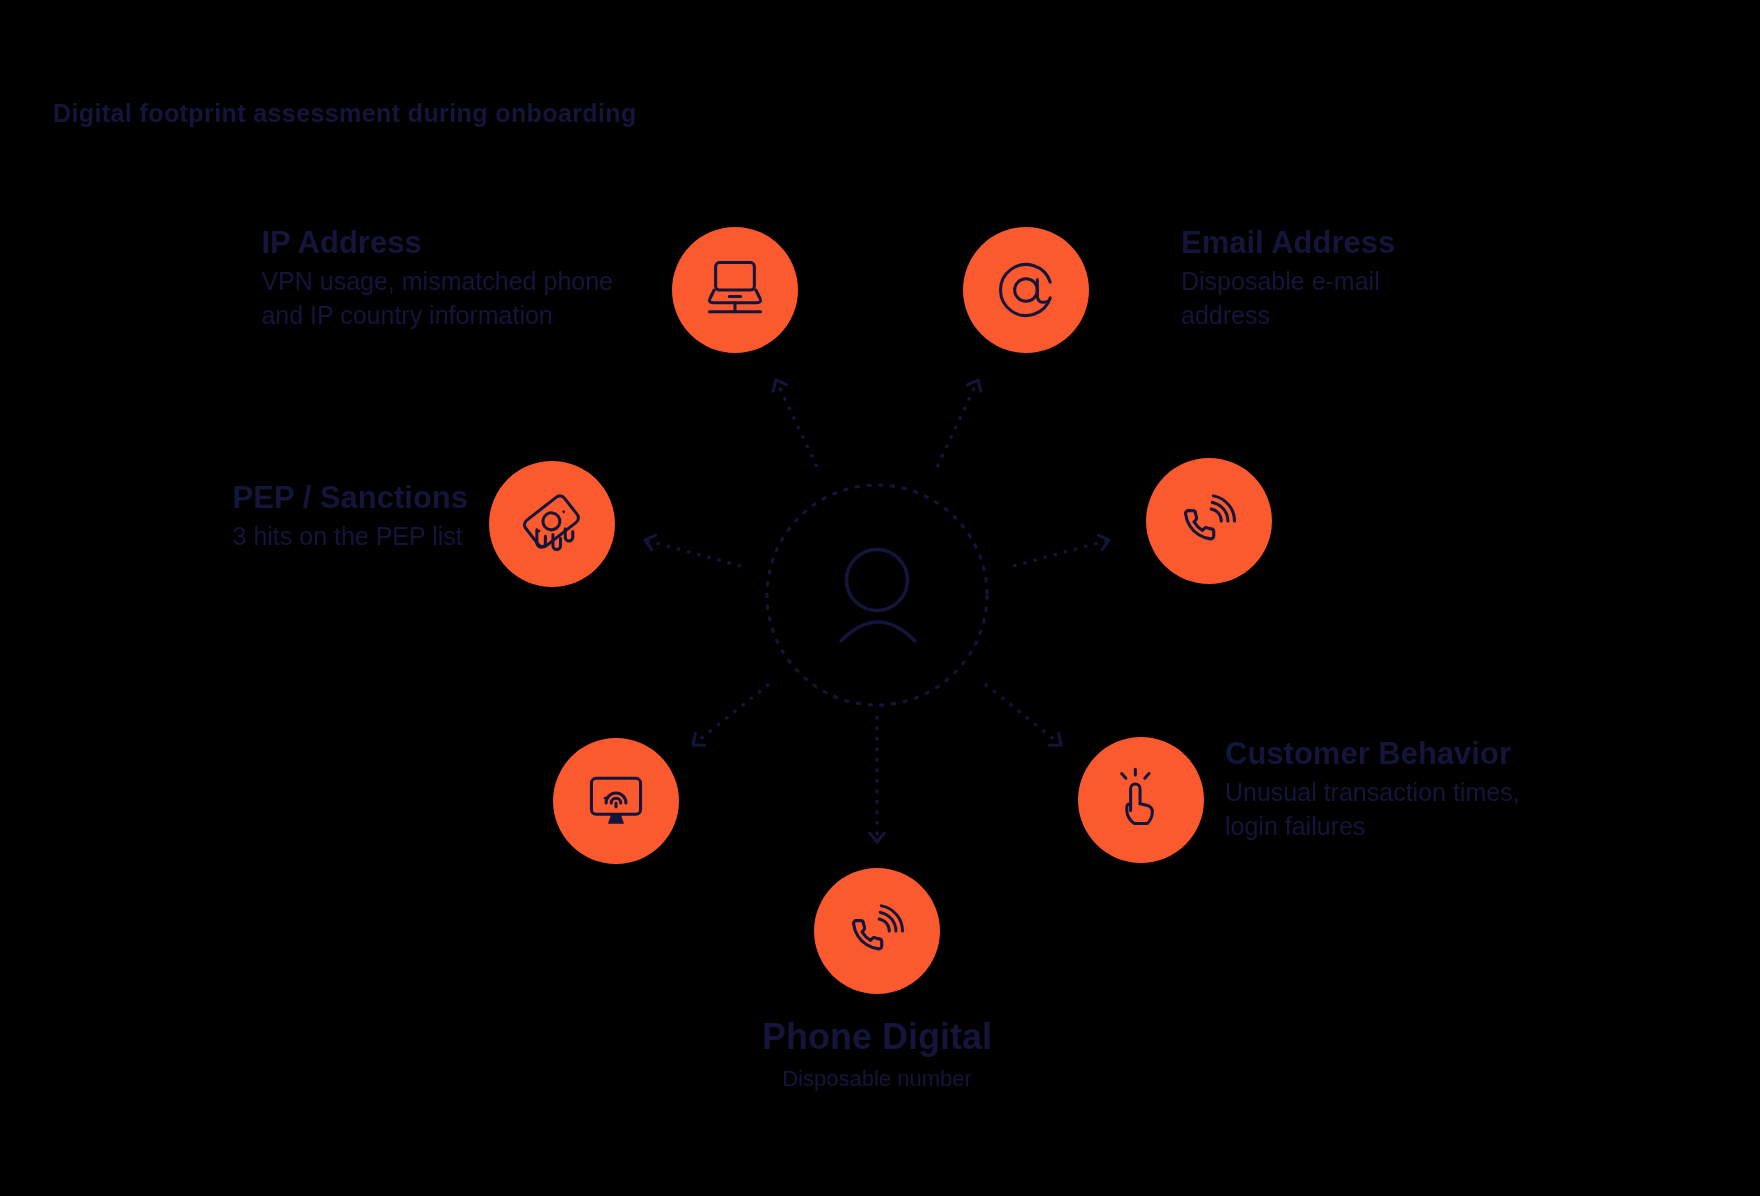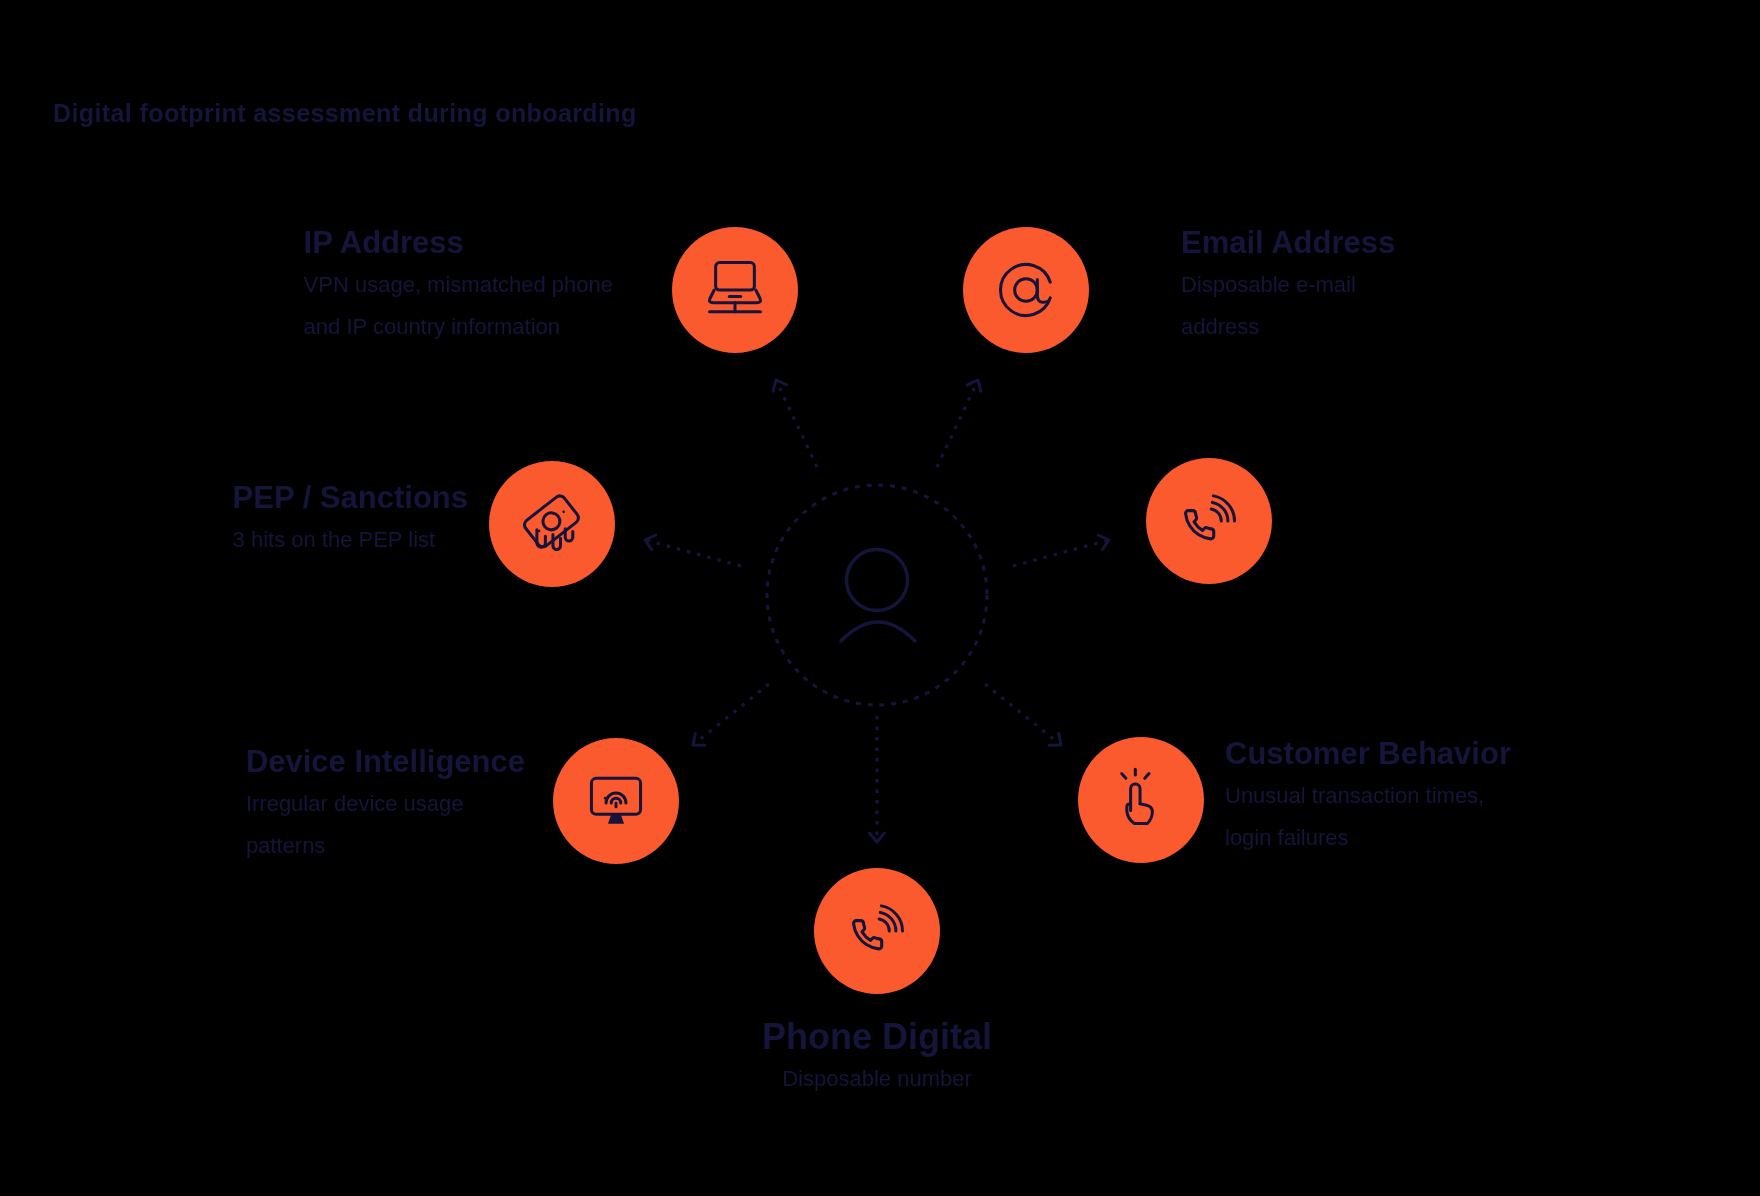--- a/index.html
+++ b/index.html
@@ -20,21 +20,21 @@
   .node-circle{
     position:absolute;width:126px;height:126px;border-radius:50%;
     background:#FA5A2D;display:flex;align-items:center;justify-content:center;
   }
   .icon{width:68px;height:68px;stroke:#15143A;fill:none;
     stroke-width:3.2;stroke-linecap:round;stroke-linejoin:round;}
   .node-text{position:absolute;}
   .ta-r{text-align:left;}
   .ta-c{text-align:center;}
   .node-title{margin:0;font-size:31px;font-weight:700;line-height:42px;color:#15143A;}
-  .node-sub{margin:0;font-size:22px;font-weight:400;line-height:42px;color:#15143A;white-space:pre-line;}
+  .node-sub{margin:0;font-size:25px;font-weight:400;line-height:34px;color:#15143A;white-space:pre-line;}
   .node-title--lg{font-size:36px;line-height:46px;}
   .node-sub--lg{font-size:22px;line-height:38px;}
   .pos-ip-text{right:1147px;top:222px;}
   .pos-email-text{left:1181px;top:222px;}
   .pos-social-text{left:1298px;top:448px;}
   .pos-pep-text{right:1292px;top:477px;}
   .pos-device-text{right:1235px;top:741px;}
   .pos-customer-text{left:1225px;top:733px;}
   .pos-phone-text{left:677px;width:400px;top:1014px;}
   .pos-ip-circle{left:672px;top:227px;}
@@ -137,25 +137,20 @@
   <div class="node-circle pos-device-circle">
     <svg class="icon" viewBox="0 0 72 72">
       <rect x="10" y="12" width="52" height="38" rx="5"></rect>
       <path d="M 31 50 L 27.5 60 L 44.5 60 L 41 50 Z" fill="#15143A" stroke="none"></path>
       <path d="M 25.5 38 A 10.5 10.5 0 0 1 46.5 38"></path>
       <path d="M 31 38 A 5 5 0 0 1 41 38"></path>
       <path d="M 36 38 L 36 42"></path>
       <circle cx="24.5" cy="33" r="1.4" fill="#15143A" stroke="none"></circle>
     </svg>
   </div>
-  <div class="node-text ta-r pos-device-text">
-    <h3 class="node-title">Device Intelligence</h3>
-    <p class="node-sub">Irregular device usage
-patterns</p>
-  </div>
 
   <div class="node-circle pos-customer-circle">
     <svg class="icon" viewBox="0 0 72 72">
       <path d="M 20 13 L 15.5 8"></path>
       <path d="M 30 9.5 L 30 3.5"></path>
       <path d="M 40 13 L 44.5 8"></path>
       <path d="M 25 47 L 25 24 A 5 5 0 0 1 35 24 L 35 40"></path>
       <path d="M 35 40 L 42 41.5 Q 48.5 43 48 49.5 Q 47.5 56.5 42.5 61 L 29 61 Q 21.5 55.5 21 47.5 L 21 43 Q 21.5 39.5 25 40.5"></path>
     </svg>
   </div>

